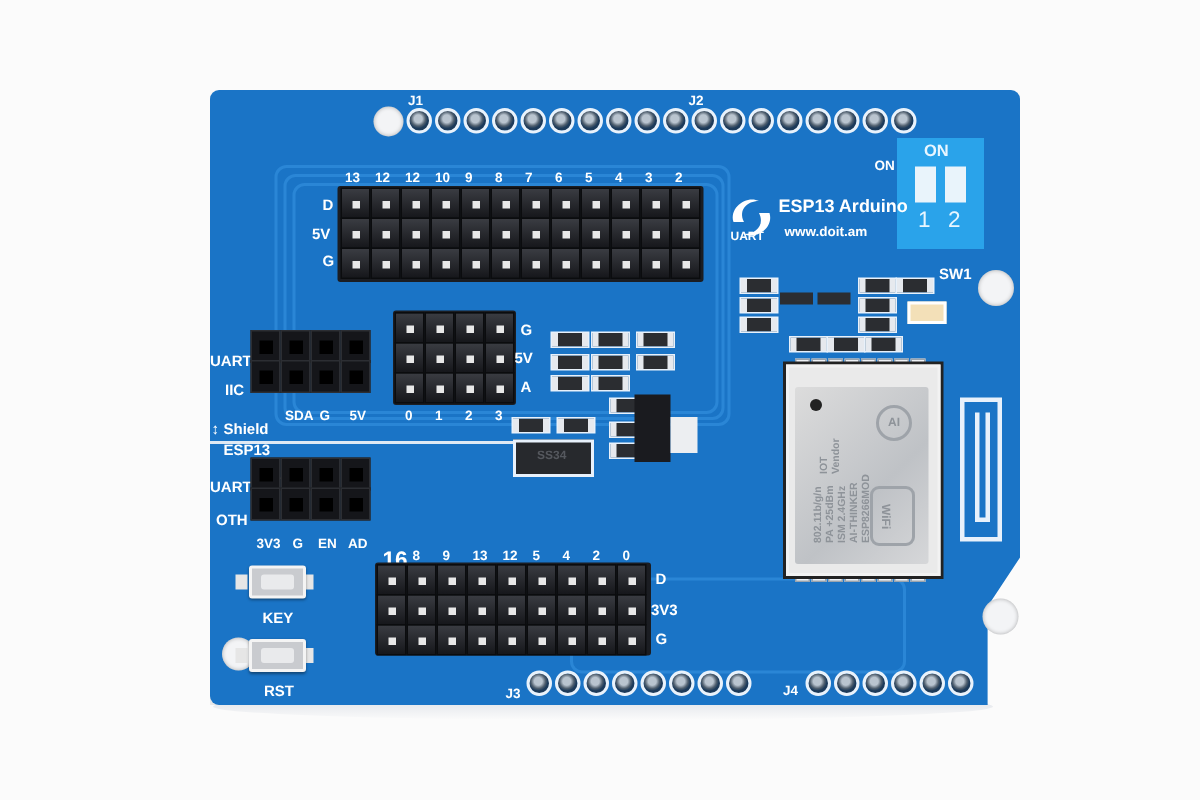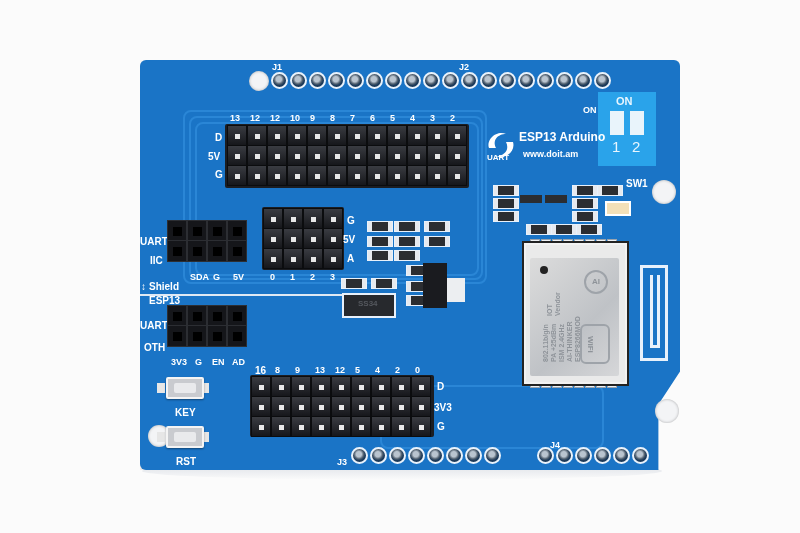--- a/index.html
+++ b/index.html
@@ -93,21 +93,21 @@
 <div id="j4">
     <div class="pad" style="left:537px;top:447px;"></div>
     <div class="pad" style="left:556px;top:447px;"></div>
     <div class="pad" style="left:575px;top:447px;"></div>
     <div class="pad" style="left:594px;top:447px;"></div>
     <div class="pad" style="left:613px;top:447px;"></div>
     <div class="pad" style="left:632px;top:447px;"></div>
   </div>
 
 <div class="silk" style="left:337px;top:457px;font-size:9px;">J3</div>
-<div class="silk" style="left:522px;top:440px;font-size:9px;margin-left:28px;">J4</div>
+<div class="silk" style="left:522px;top:455px;font-size:9px;">J4</div>
 
 <div class="silk" style="left:583px;top:105px;font-size:9px;">ON</div>
 <div class="dip">
   <div class="silk" style="left:18px;top:3px;font-size:11px;color:#e8f6ff;">ON</div>
   <div class="dip-key" style="left:12px;top:19px;"></div>
   <div class="dip-key" style="left:32px;top:19px;"></div>
   <div class="silk" style="left:14px;top:46px;font-size:15px;color:#e8f6ff;font-weight:normal;">1</div>
   <div class="silk" style="left:34px;top:46px;font-size:15px;color:#e8f6ff;font-weight:normal;">2</div>
 </div>
 <div class="silk" style="left:626px;top:178px;font-size:10px;">SW1</div>
@@ -250,21 +250,21 @@
 <div class="btn-leg" style="left:157px;top:383px;"></div>
 <div class="btn-leg" style="left:201px;top:383px;"></div>
 <div class="btn" style="left:166px;top:377px;"></div>
 <div class="silk" style="left:175px;top:407px;font-size:10px;">KEY</div>
 <div class="btn-leg" style="left:157px;top:432px;"></div>
 <div class="btn-leg" style="left:201px;top:432px;"></div>
 <div class="btn" style="left:166px;top:426px;"></div>
 <div class="silk" style="left:176px;top:456px;font-size:10px;">RST</div>
 
 <div id="bottom-labels">
-    <div class="silk" style="left:255px;top:365px;font-size:10px;">16</div>
+    <div class="silk" style="left:255px;top:365px;font-size:15px;">16</div>
     <div class="silk" style="left:275px;top:365px;font-size:9px;">8</div>
     <div class="silk" style="left:295px;top:365px;font-size:9px;">9</div>
     <div class="silk" style="left:315px;top:365px;font-size:9px;">13</div>
     <div class="silk" style="left:335px;top:365px;font-size:9px;">12</div>
     <div class="silk" style="left:355px;top:365px;font-size:9px;">5</div>
     <div class="silk" style="left:375px;top:365px;font-size:9px;">4</div>
     <div class="silk" style="left:395px;top:365px;font-size:9px;">2</div>
     <div class="silk" style="left:415px;top:365px;font-size:9px;">0</div>
   </div>
 <div class="header-block" style="left:250px;top:375px;width:184px;height:62px;"></div>

